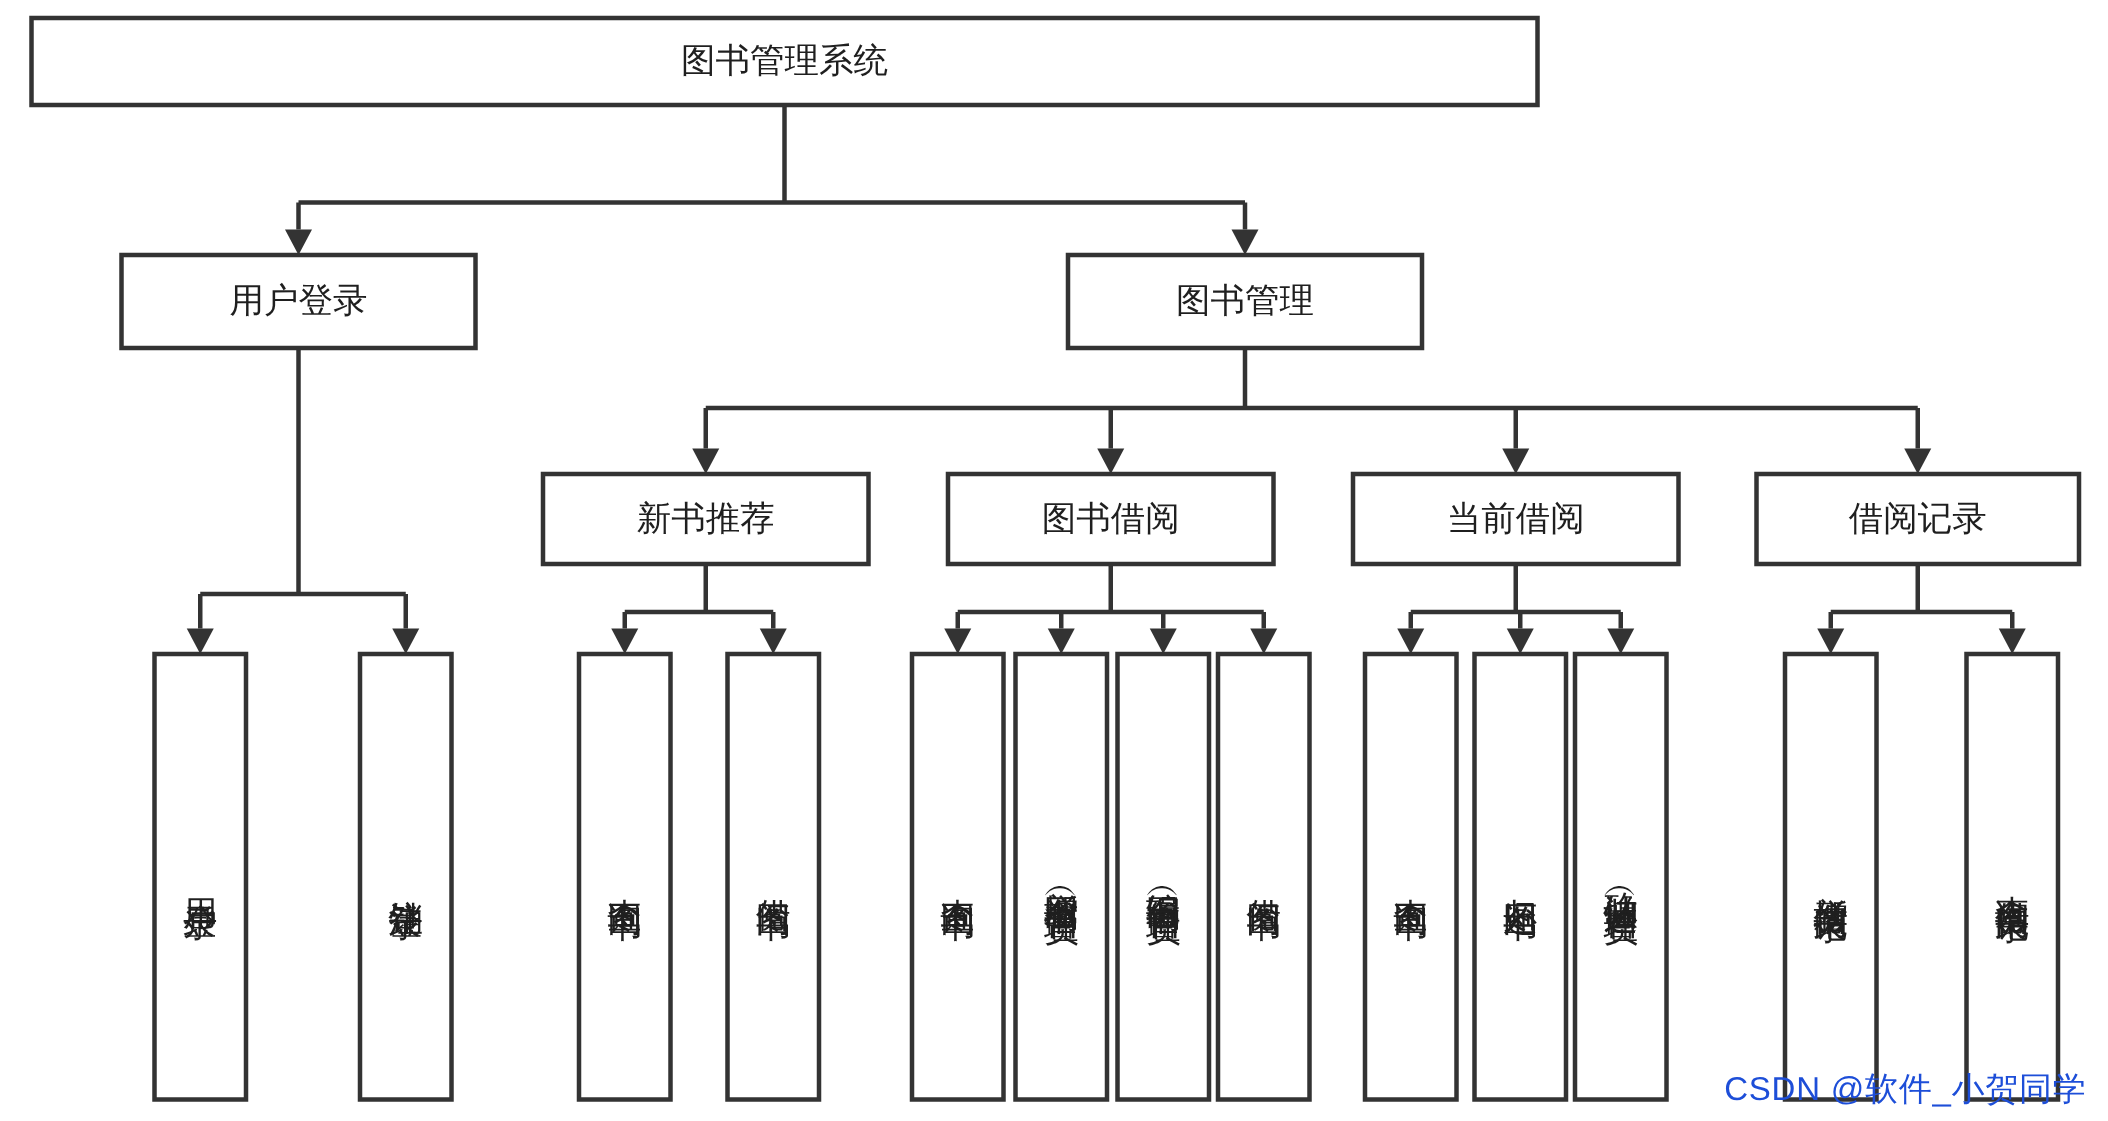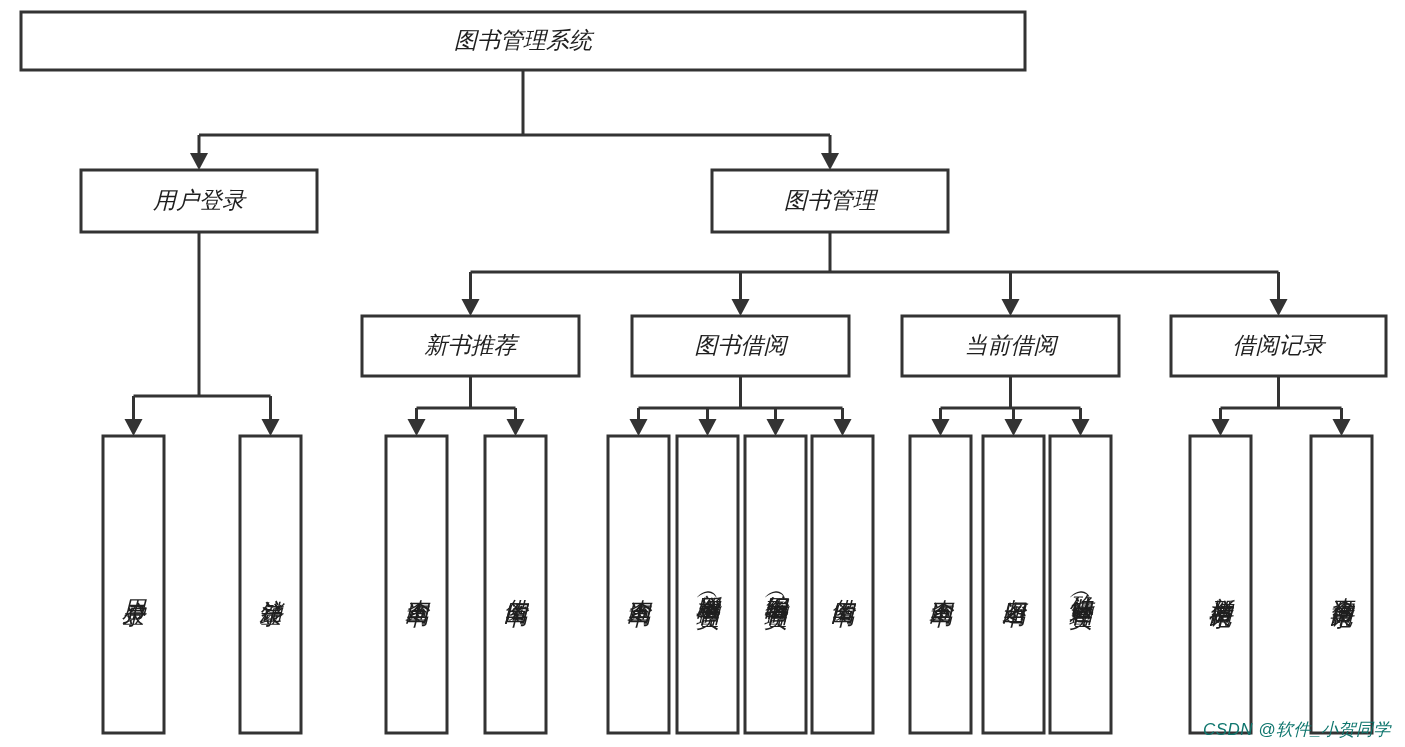--- a/index.html
+++ b/index.html
@@ -12,21 +12,20 @@
     height: 747px;
     font-family: "Liberation Sans", "DejaVu Sans", sans-serif;
     overflow: hidden;
     position: relative;
   }
   #diagram-root {
     position: relative;
     width: 1405px;
     height: 747px;
     background: #ffffff;
-    font-style: italic;
   }
   svg.flow {
     position: absolute;
     left: 0;
     top: 0;
     width: 1405px;
     height: 747px;
     display: block;
   }
   .node-rect {
@@ -68,22 +67,22 @@
     color: #1f1f1f;
     letter-spacing: 2px;
     white-space: nowrap;
     user-select: none;
   }
   .watermark {
     position: absolute;
     right: 14px;
     bottom: 6px;
     font-family: "Liberation Sans", "DejaVu Sans", sans-serif;
-    font-size: 17px;
-    color: #0f766e;
+    font-size: 22px;
+    color: #1d4ed8;
     white-space: nowrap;
     user-select: none;
     letter-spacing: 0.5px;
   }
 </style>
 </head>
 <body>
 
 <div id="diagram-root">
 

